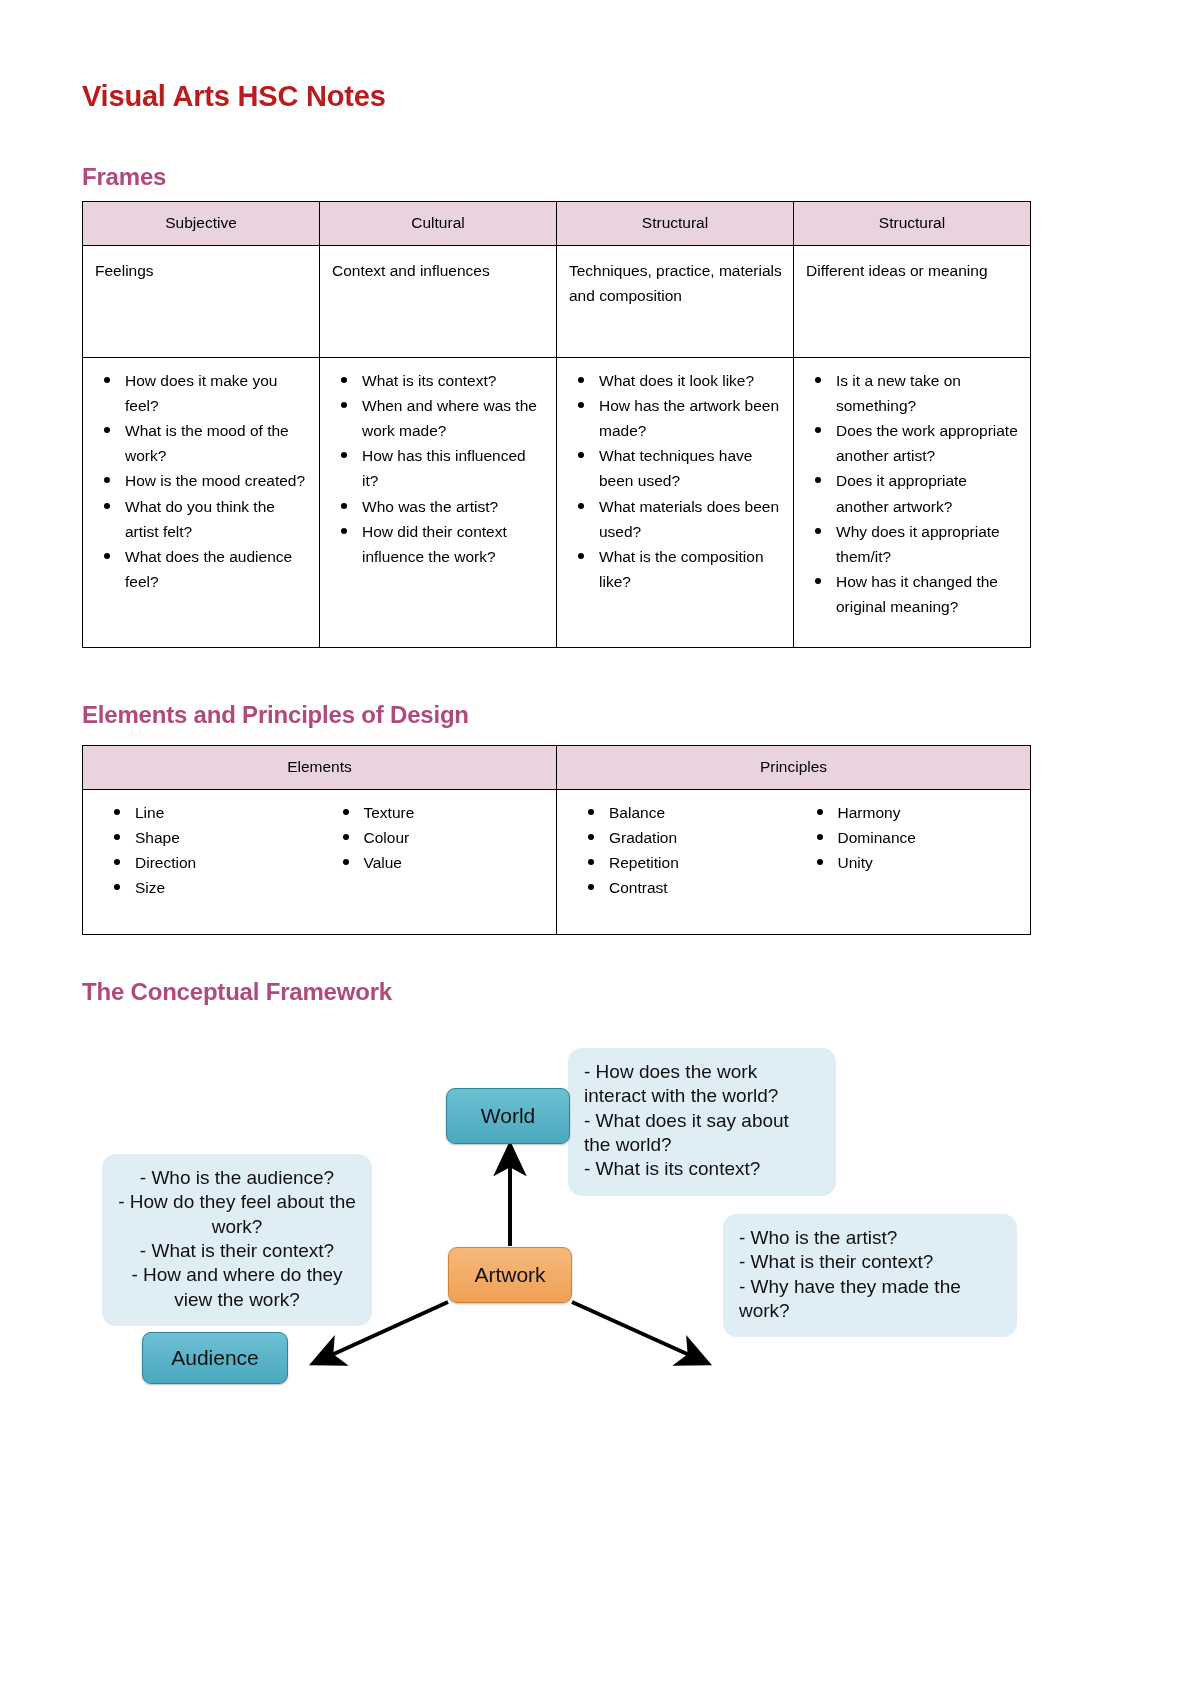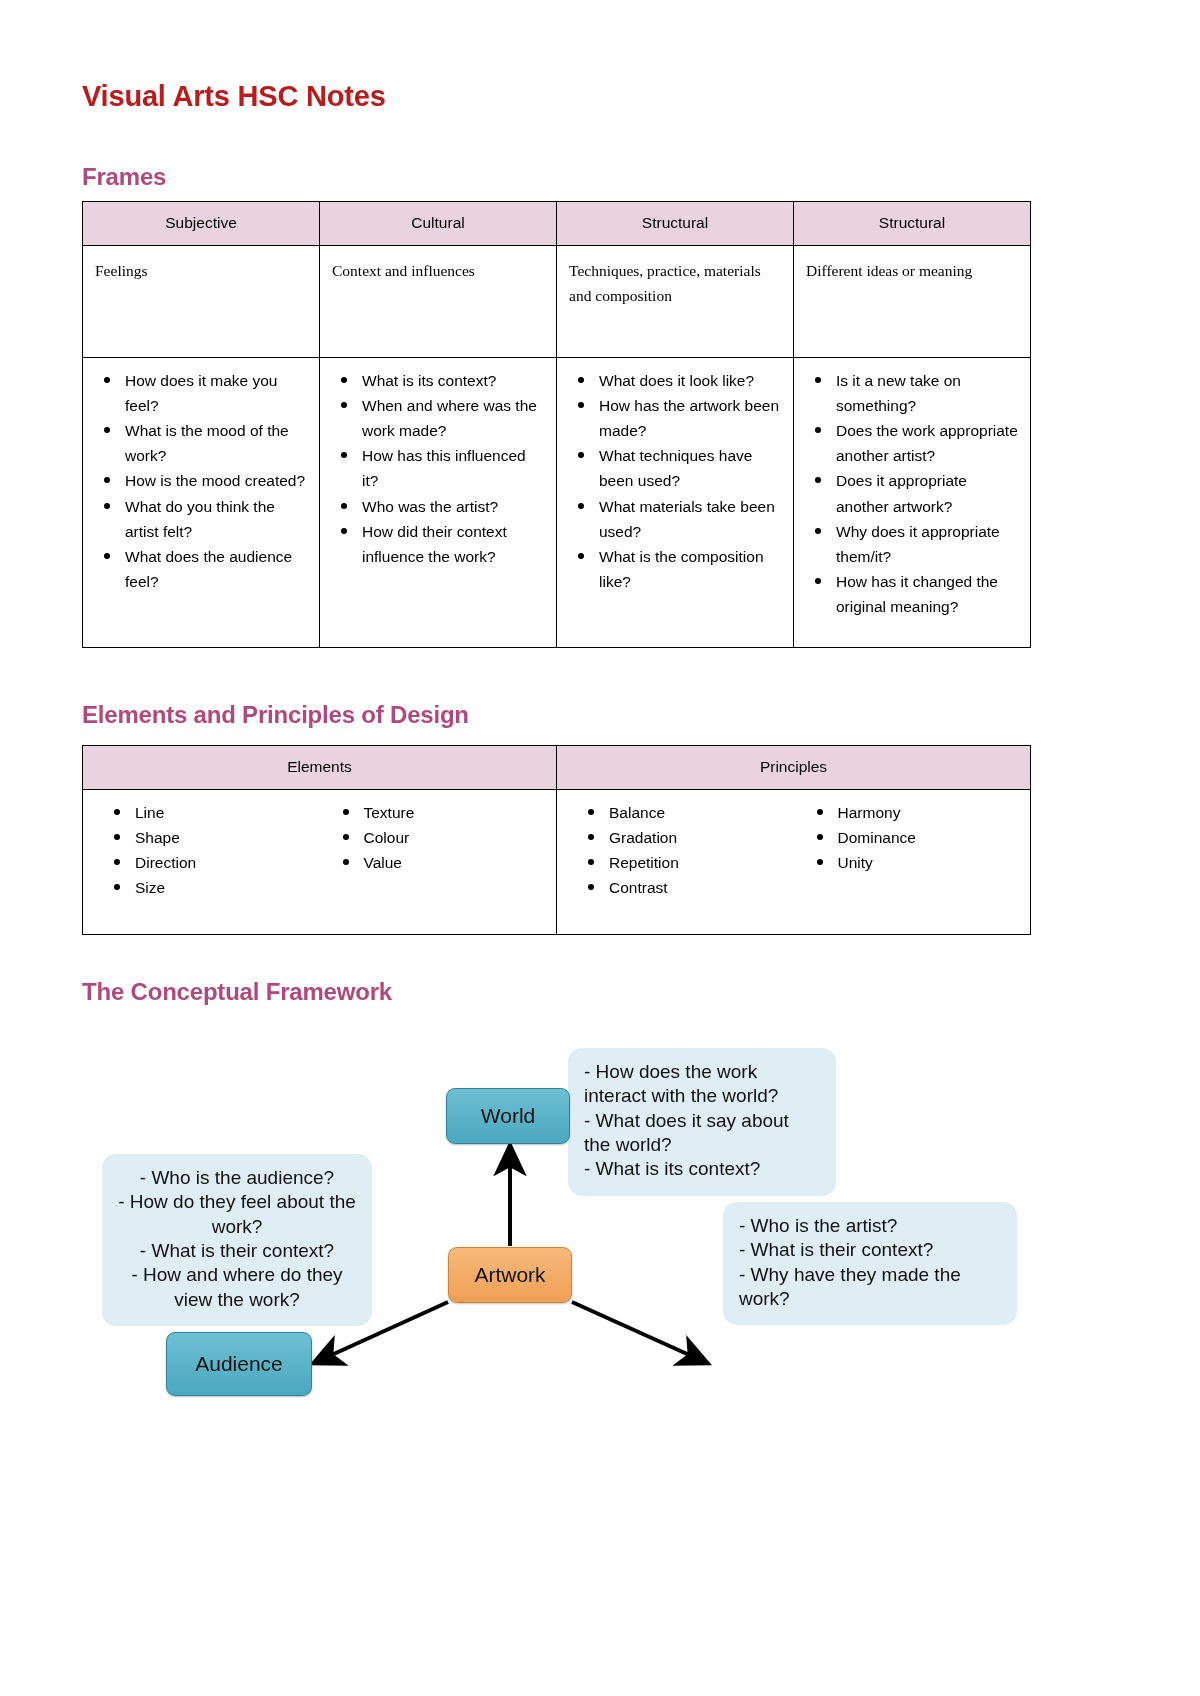--- a/index.html
+++ b/index.html
@@ -55,21 +55,20 @@
     font-size: 15.5px;
     text-align: center;
     padding: 12px 6px 12px 6px;
     height: 44px;
     margin-top: 12px;
   }
   table.notes td.plain {
     font-size: 15.5px;
     line-height: 1.62;
     padding: 12px 10px 12px 12px;
-    font-family: Liberation Serif, serif;
   }
   table.notes td.bullets {
     padding: 10px 8px 14px 8px;
   }
   ul.b {
     margin: 0;
     padding: 0 0 0 34px;
     list-style: none;
   }
   ul.b li {
@@ -131,36 +130,36 @@
     border-color: #2e8398;
     box-shadow: 0 1px 2px rgba(0,0,0,.25);
   }
   .node.orange {
     background: linear-gradient(#f6b97a, #f0a056);
     border-color: #d1823a;
     box-shadow: 0 1px 2px rgba(0,0,0,.25);
   }
   #node-world   { left: 364px; top: 68px;  width: 124px; height: 56px; }
   #node-artwork { left: 366px; top: 227px; width: 124px; height: 56px; }
-  #node-audience{ left: 84px;  top: 312px; width: 146px; height: 64px; }
+  #node-audience{ left: 60px;  top: 312px; width: 146px; height: 52px; }
   #node-artist  { left: 644px; top: 312px; width: 146px; height: 56px; }
 
   .callout {
     position: absolute;
     background: #dfeef4;
     border-radius: 14px;
     padding: 12px 16px 14px 16px;
     font-size: 19px;
     line-height: 1.28;
     color: #111;
     z-index: 2;
   }
   #co-world    { left: 486px; top: 28px;  width: 268px; }
   #co-audience { left: 20px;  top: 134px; width: 270px; text-align: center; }
-  #co-artist   { left: 641px; top: 182px; width: 294px; }
+  #co-artist   { left: 641px; top: 194px; width: 294px; }
   .callout div { white-space: normal; }
 
   svg.arrows {
     position: absolute;
     left: 0; top: 0;
     width: 948px; height: 400px;
     z-index: 1;
     overflow: visible;
   }
 </style>
@@ -204,21 +203,21 @@
           <li>How has this influenced it?</li>
           <li>Who was the artist?</li>
           <li>How did their context influence the work?</li>
         </ul>
       </td>
       <td class="bullets">
         <ul class="b">
           <li>What does it look like?</li>
           <li>How has the artwork been made?</li>
           <li>What techniques have been used?</li>
-          <li>What materials take been used?</li>
+          <li>What materials does been used?</li>
           <li>What is the composition like?</li>
         </ul>
       </td>
       <td class="bullets">
         <ul class="b">
           <li>Is it a new take on something?</li>
           <li>Does the work appropriate another artist?</li>
           <li>Does it appropriate another artwork?</li>
           <li>Why does it appropriate them/it?</li>
           <li>How has it changed the original meaning?</li>

